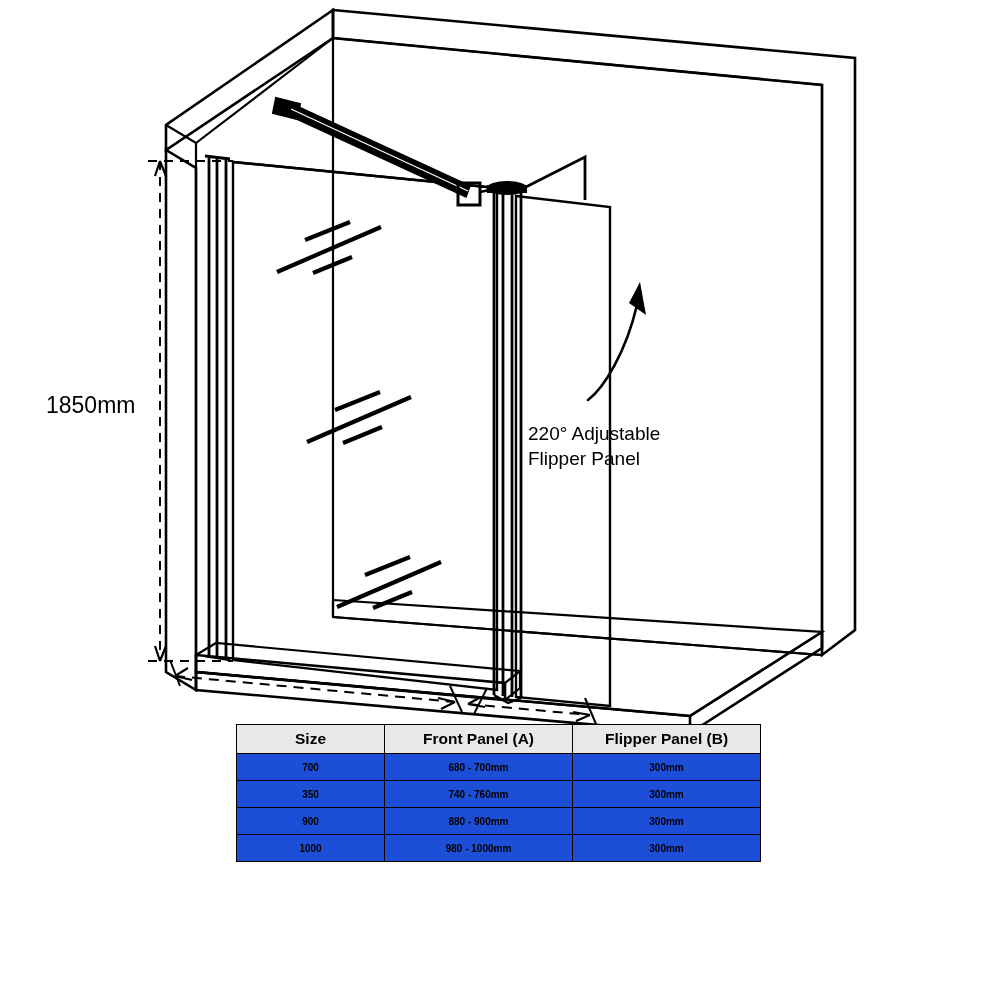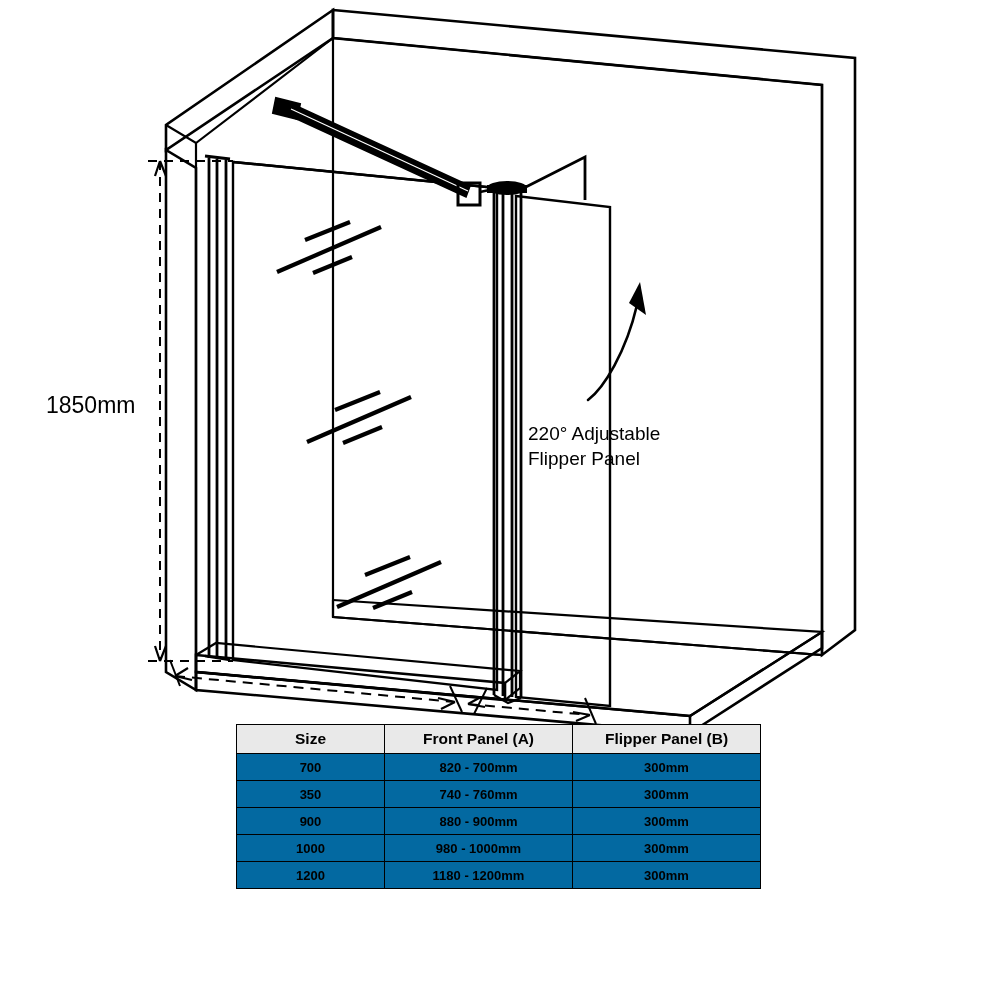--- a/index.html
+++ b/index.html
@@ -54,26 +54,26 @@
     border-collapse: collapse;
     width: 524px;
     table-layout: fixed;
     background: #ffffff;
   }
   table.spec th,
   table.spec td {
     border: 1px solid #000000;
     text-align: center;
     font-family: "Liberation Sans", sans-serif;
-    font-size: 13px;
+    font-size: 10px;
     color: #000000;
     height: 26px;
     padding: 0 2px;
     vertical-align: middle;
-    background: #0369a1;
+    background: #1d4ed8;
   }
   table.spec thead th {
     background: #e9e9e9;
     font-weight: bold;
     font-size: 15.5px;
     height: 28px;
   }
   table.spec col.c-size  { width: 148px; }
   table.spec col.c-front { width: 188px; }
   table.spec col.c-flip  { width: 188px; }
@@ -235,40 +235,35 @@
       <thead>
         <tr>
           <th>Size</th>
           <th>Front Panel (A)</th>
           <th>Flipper Panel (B)</th>
         </tr>
       </thead>
       <tbody>
           <tr>
             <td>700</td>
-            <td>820 - 700mm</td>
+            <td>680 - 700mm</td>
             <td>300mm</td>
           </tr>
           <tr>
             <td>350</td>
             <td>740 - 760mm</td>
             <td>300mm</td>
           </tr>
           <tr>
             <td>900</td>
             <td>880 - 900mm</td>
             <td>300mm</td>
           </tr>
           <tr>
             <td>1000</td>
             <td>980 - 1000mm</td>
-            <td>300mm</td>
-          </tr>
-          <tr>
-            <td>1200</td>
-            <td>1180 - 1200mm</td>
             <td>300mm</td>
           </tr>
         </tbody>
     </table>
   </div>
 
 </div>
 
 </body></html>

